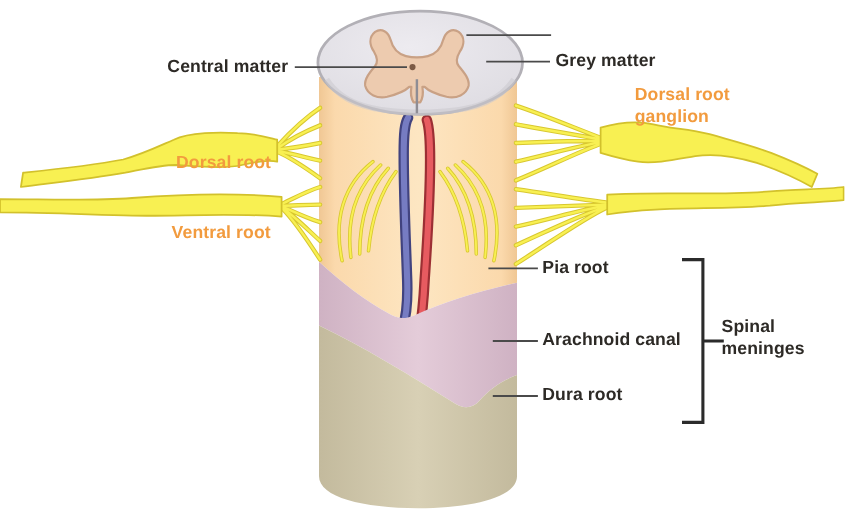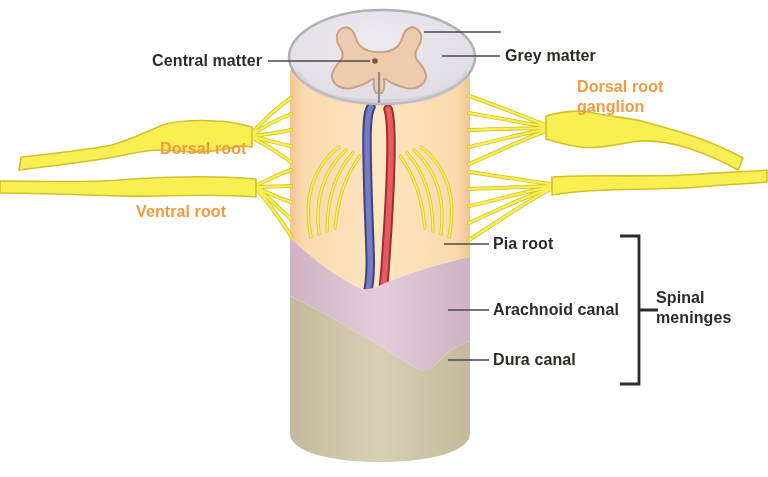--- a/index.html
+++ b/index.html
@@ -114,24 +114,24 @@
 </svg>
 
 <div class="lbl" style="left:505px;top:46px">Grey matter</div>
 <div class="lbl" style="right:506px;top:51px">Central matter</div>
 
 <div class="lbl orange center" style="left:577px;top:77px;width:100px">
   <span>Dorsal root</span>
   <span>ganglion</span>
 </div>
 <div class="lbl orange center" style="left:160px;top:139px;width:100px">Dorsal root</div>
-<div class="lbl orange center" style="left:136px;top:202px;width:100px">Ventral root</div>
+<div class="lbl orange center" style="left:156px;top:202px;width:100px">Ventral root</div>
 
 <div class="lbl" style="left:493px;top:234px">Pia root</div>
 <div class="lbl" style="left:493px;top:300px">Arachnoid canal</div>
-<div class="lbl" style="left:493px;top:350px">Dura canal</div>
+<div class="lbl" style="left:493px;top:350px">Dura root</div>
 
 <div class="lbl center" style="left:656px;top:288px;width:100px">
   <span>Spinal</span>
   <span>meninges</span>
 </div>
 
 </div>
 
 </body></html>

